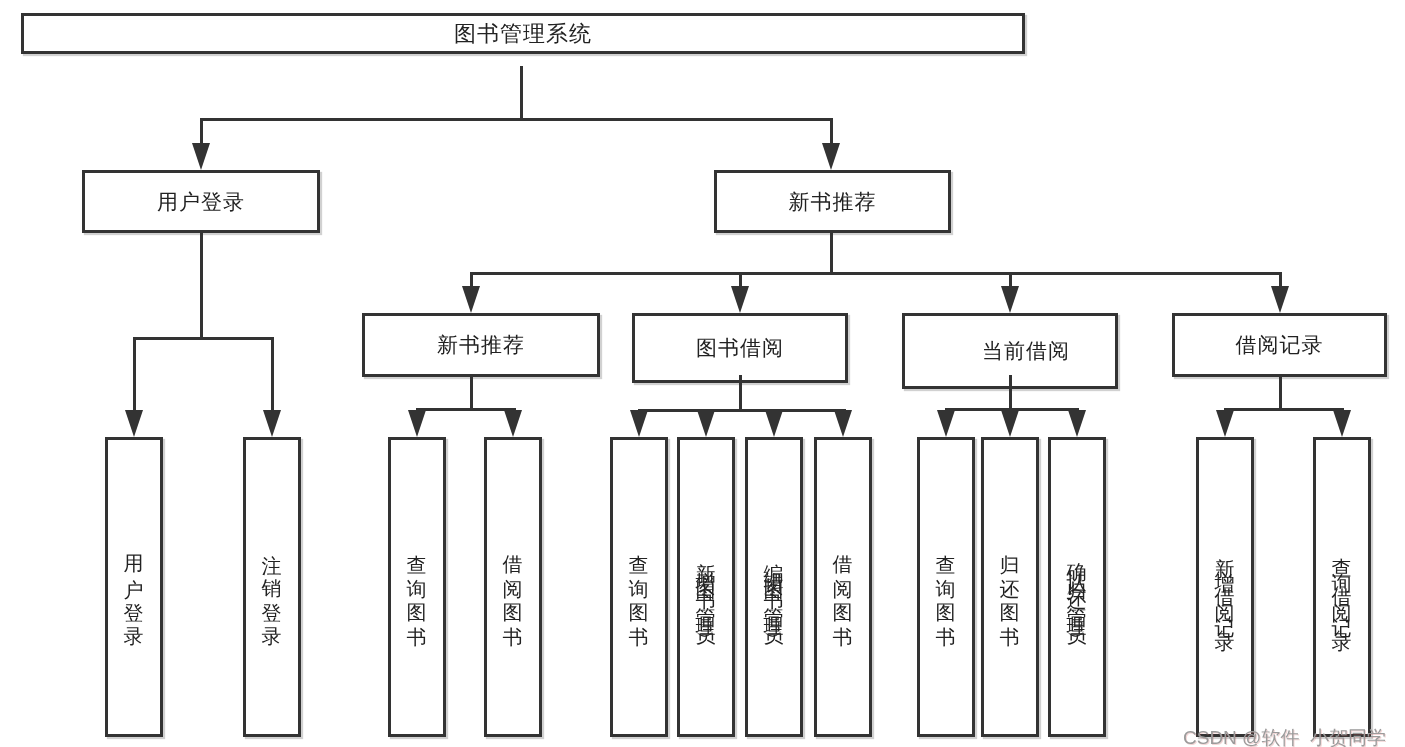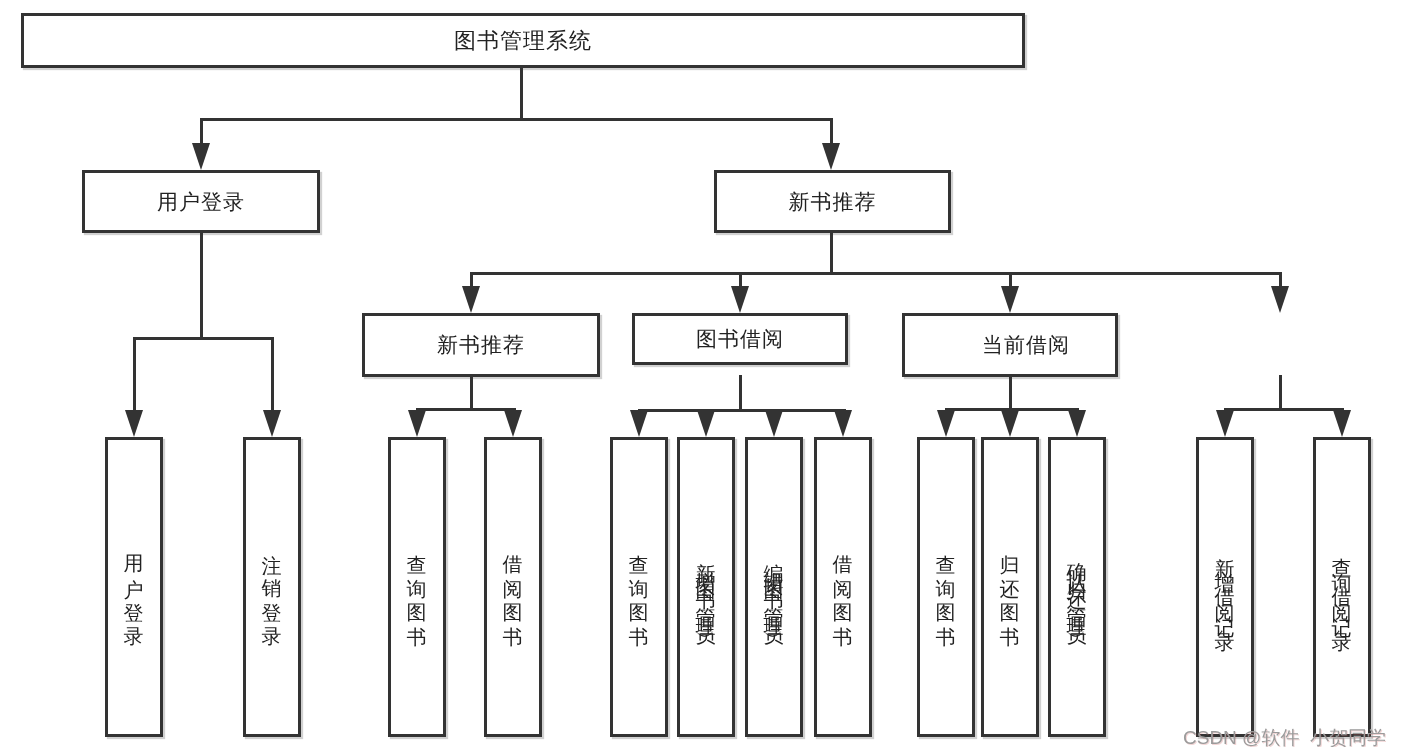--- a/index.html
+++ b/index.html
@@ -67,44 +67,47 @@
     white-space: nowrap;
     text-shadow: 1px 1px 0 rgba(205,92,92,0.25);
     margin-top: 8px;
   }
 </style>
 </head>
 <body>
 
 <div id="stage">
 
-  <div class="box" style="left:21px; top:13px; width:1004px; height:55px;">
+  <div class="box" style="left:21px; top:13px; width:1004px; height:41px;">
     <span class="h-label root-label">图书管理系统</span>
   </div>
 
   <div class="box" style="left:82px; top:170px; width:238px; height:63px;">
     <span class="h-label">用户登录</span>
   </div>
 
   <div class="box" style="left:714px; top:170px; width:237px; height:63px;">
     <span class="h-label">新书推荐</span>
   </div>
 
   <div class="box" style="left:362px; top:313px; width:238px; height:64px;">
     <span class="h-label">新书推荐</span>
   </div>
 
-  <div class="box" style="left:632px; top:313px; width:216px; height:52px;justify-content:center;">
+  <div class="box" style="left:632px; top:313px; width:216px; height:70px;justify-content:center;">
     <span class="h-label">图书借阅</span>
   </div>
 
-  <div class="box" style="left:902px; top:313px; width:216px; height:64px;padding-left:32px;">
+  <div class="box" style="left:902px; top:313px; width:216px; height:76px;padding-left:32px;">
     <span class="h-label">当前借阅</span>
   </div>
 
+  <div class="box" style="left:1172px; top:313px; width:215px; height:64px;">
+    <span class="h-label">借阅记录</span>
+  </div>
 
   <div class="box" style="left:105px; top:437px; width:58px; height:300px;">
     <span class="v-label" style="letter-spacing: 24px;">用户登录</span>
   </div>
 
   <div class="box" style="left:243px; top:437px; width:58px; height:300px;">
     <span class="v-label" style="letter-spacing: 24px;">注销登录</span>
   </div>
 
   <div class="box" style="left:388px; top:437px; width:58px; height:300px;">

